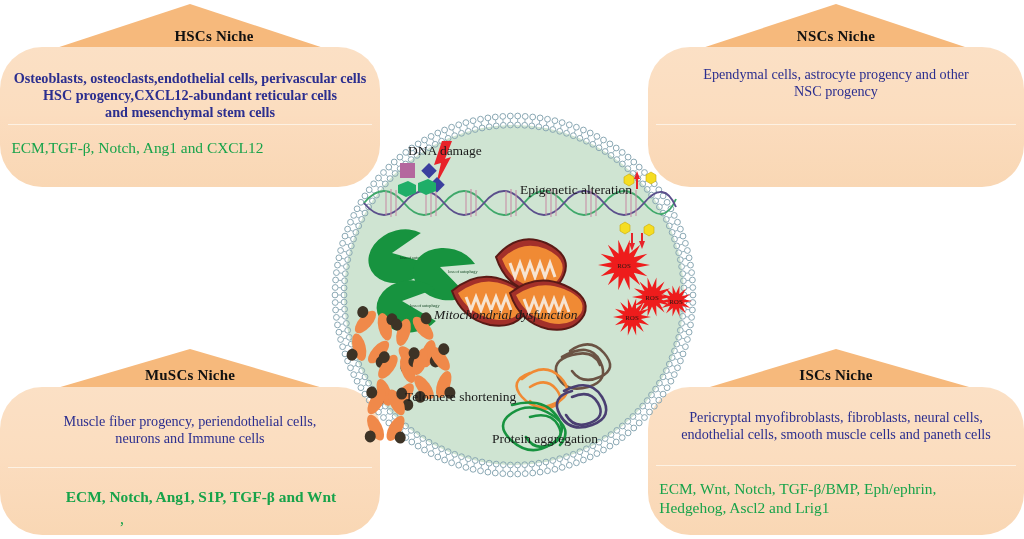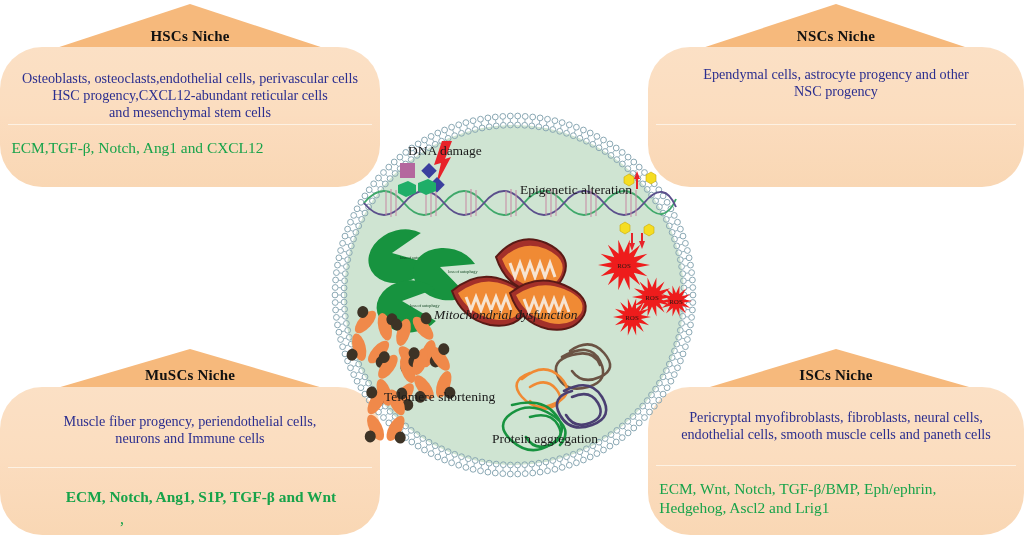--- a/index.html
+++ b/index.html
@@ -44,24 +44,24 @@
 </style>
 </head>
 <body>
 
 <div id="stage">
 
   <div class="niche" id="p-hsc">
     <svg class="tri" viewBox="0 0 380 195">
       <polygon points="190,4 348,56 32,56" fill="#f6b97c"></polygon>
     </svg>
-    <div class="banner-label" style="top:28px;">HSCs Niche</div>
+    <div class="banner-label" style="top:28px;margin-left:24px;">HSCs Niche</div>
     <div class="box" style="top:47px;height:140px;"></div>
     <div class="divider" style="top:124px;"></div>
-    <div class="cells-text" style="top:70px;">Osteoblasts, osteoclasts,endothelial cells, perivascular cells<br>HSC progency,CXCL12-abundant reticular cells<br>and mesenchymal stem cells</div>
+    <div class="cells-text" style="top:70px;font-weight:bold;">Osteoblasts, osteoclasts,endothelial cells, perivascular cells<br>HSC progency,CXCL12-abundant reticular cells<br>and mesenchymal stem cells</div>
     <div class="factors-text" style="top:138px;">ECM,TGF-β, Notch, Ang1 and CXCL12</div>
   </div>
 
   <div class="niche" id="p-nsc">
     <svg class="tri" viewBox="0 0 376 195">
       <polygon points="188,4 344,56 30,56" fill="#f6b97c"></polygon>
     </svg>
     <div class="banner-label" style="top:28px;">NSCs Niche</div>
     <div class="box" style="top:47px;height:140px;"></div>
     <div class="divider" style="top:124px;"></div>
@@ -707,16 +707,16 @@
         <path d="M248 292 q18 -8 26 6 q8 14 -8 20 q-16 6 -24 -8" stroke="#4a3f72"></path>
         <path d="M188 300 q30 -8 44 10 q14 18 -6 30 q-20 12 -38 -4 q-18 -16 0 -28
                  q18 -12 40 2 q22 14 8 30" stroke="#17933f"></path>
         <path d="M206 312 q20 -6 28 8 q8 14 -8 20 q-16 6 -24 -8" stroke="#17933f"></path>
       </g>
     </svg>
 
     <div class="cl" style="left:84px;top:38px;">DNA damage</div>
     <div class="cl" style="left:196px;top:77px;">Epigenetic alteration</div>
     <div class="cl" style="left:110px;top:202px;font-style:italic;">Mitochondrial dysfunction</div>
-    <div class="cl" style="left:60px;top:284px;">Telomere shortening</div>
+    <div class="cl" style="left:44px;top:284px;padding-left:37px;">Telomere shortening</div>
     <div class="cl" style="left:168px;top:326px;">Protein aggregation</div>
   </div>
 </div>
 
 </body></html>

